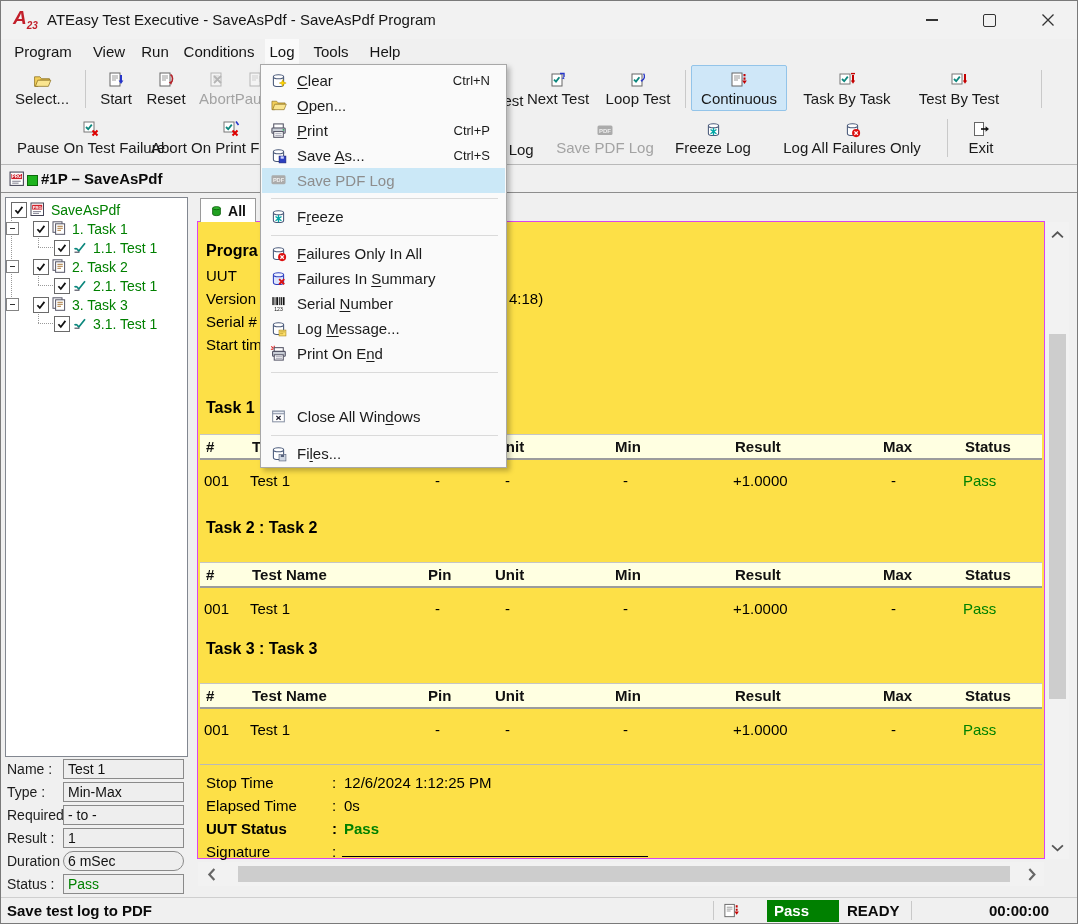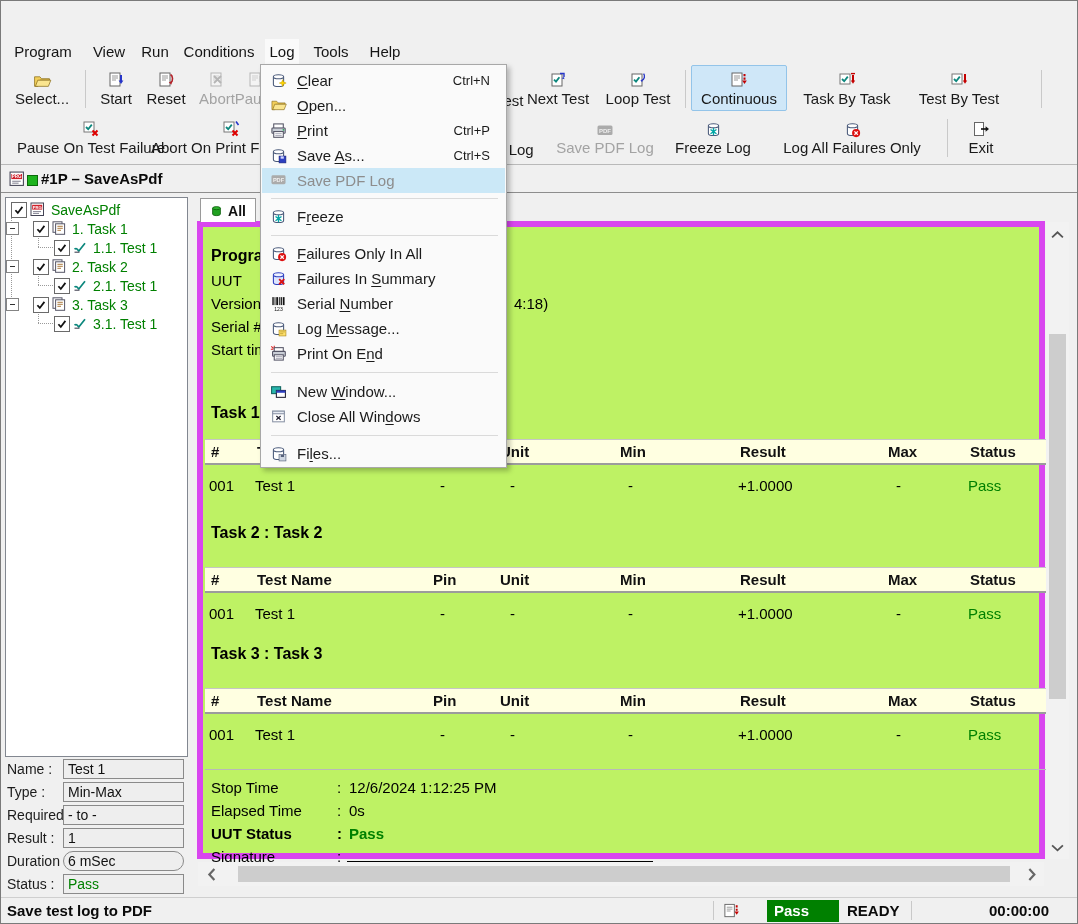--- a/index.html
+++ b/index.html
@@ -33,21 +33,21 @@
   .cb{width:14px;height:14px;border:1px solid #6a6a6a;background:#fff;display:inline-flex;align-items:center;justify-content:center;flex:none;}
   .expander{position:absolute;width:11px;height:11px;border:1px solid #848484;background:#fff;display:flex;align-items:center;justify-content:center;}
   .expander .mline{width:5px;height:1px;background:#333;}
   .dotv{position:absolute;width:0;border-left:1px dotted #9a9a9a;}
   .doth{position:absolute;height:0;border-top:1px dotted #9a9a9a;}
   
   .fl{position:absolute;left:6px;font-size:14px;color:#1c1c1c;white-space:nowrap;}
   .fb{position:absolute;left:62px;width:121px;height:20px;border:1px solid #8a8a8a;background:#eeeeee;box-sizing:border-box;font-size:14px;padding:1px 4px;white-space:nowrap;overflow:hidden;}
   
   .tab{position:absolute;left:199px;top:197px;width:56px;height:24px;background:#fff;border:1px solid #9a9a9a;border-bottom:none;box-sizing:border-box;z-index:5;display:flex;align-items:center;justify-content:center;gap:5px;font-weight:bold;font-size:14px;}
-  .logbox{position:absolute;left:196px;top:220px;width:848px;height:638px;background:#bef264;border:6px solid #d946ef;box-sizing:border-box;}
+  .logbox{position:absolute;left:196px;top:220px;width:848px;height:638px;background:#fde047;border:1px solid #d946ef;box-sizing:border-box;}
   .lt{position:absolute;font-size:15px;color:#000;white-space:nowrap;}
   .bold{font-weight:bold;}
   .green{color:#008000;}
   .hdr{position:absolute;left:2px;width:842px;height:26px;background:#ffffe1;border-top:1px solid #c6c6c6;border-bottom:2px solid #9c9c9c;box-sizing:border-box;}
   .hc{position:absolute;top:3px;font-size:15px;font-weight:bold;white-space:nowrap;}
   .c0{left:6px}.c1{left:52px}.c2{left:228px}.c3{left:295px}.c4{left:415px}.c5{left:535px}.c6{left:683px}.c7{left:765px}
   .d2{left:237px}.d3{left:307px}.d4{left:425px}.d6{left:693px}
   .sepline{position:absolute;left:2px;width:842px;height:1px;background:#b9b9b9;}
   .sig{position:absolute;height:1px;background:#000;}
   
@@ -73,20 +73,35 @@
   .mi.dis .lab{color:#8d8d8d;}
   .msep{position:absolute;left:10px;width:227px;height:1px;background:#dadada;}
   u{text-underline-offset:2px;}
   svg{display:block;}
 </style>
 </head>
 <body>
 
 <div id="app">
 
+  <div class="titlebar">
+    <span class="abs" style="left:12px;top:6px;font-style:italic;font-weight:bold;color:#c21f2a;font-size:19px;"><span>A</span><sub style="font-size:10px;">23</sub></span>
+    <span class="title-text">ATEasy Test Executive - SaveAsPdf - SaveAsPdf Program</span>
+    <div class="winbtn" style="left:907px;">
+        <div style="width:12px;height:1.5px;background:#333;"></div>
+      </div>
+    <div class="winbtn" style="left:965px;">
+        <div style="width:11px;height:11px;border:1.3px solid #333;border-radius:2px;"></div>
+      </div>
+    <div class="winbtn" style="left:1023px;">
+        <svg width="14" height="14" viewBox="0 0 14 14">
+          <path d="M1.5 1.5l11 11M12.5 1.5l-11 11" stroke="#333" stroke-width="1.3"></path>
+        </svg>
+      </div>
+  </div>
 
   <div class="menubar">
     <div class="mbi" style="left:8px;width:68px;">Program</div>
     <div class="mbi" style="left:86px;width:44px;">View</div>
     <div class="mbi" style="left:136px;width:36px;">Run</div>
     <div class="mbi" style="left:178px;width:80px;">Conditions</div>
     <div class="mbi open" style="left:264px;width:34px;">Log</div>
     <div class="mbi" style="left:306px;width:48px;">Tools</div>
     <div class="mbi" style="left:362px;width:44px;">Help</div>
   </div>
@@ -706,30 +721,20 @@
             </g>
             <rect x="4" y="2.5" width="8.5" height="3.8" fill="#fff" stroke="#556"></rect>
             <rect x="2.4" y="6" width="12" height="4.6" rx="0.8" fill="#c9ced6" stroke="#556"></rect>
             <rect x="4" y="9.2" width="8.5" height="5" fill="#fff" stroke="#556"></rect>
             <path d="M5.4 11h6M5.4 12.6h6" stroke="#99a" stroke-width="0.8"></path>
           </svg>
         </span>
       <span class="lab"><span>Print On E</span><u>n</u><span>d</span></span>
     </div>
     <div class="msep" style="top:307px;"></div>
-    <div class="mi" style="top:314px;">
-      <span class="ico">
-          <svg width="17" height="17" viewBox="0 0 16 16">
-            <rect x="1.5" y="3.5" width="8.5" height="6.5" fill="#29b6ad" stroke="#11645f"></rect>
-            <rect x="6" y="7" width="8.5" height="6.5" fill="#fff" stroke="#223"></rect>
-            <rect x="6" y="7" width="8.5" height="2.2" fill="#2d3fc0"></rect>
-          </svg>
-        </span>
-      <span class="lab"><span>New </span><u>W</u><span>indow...</span></span>
-    </div>
     <div class="mi" style="top:339px;">
       <span class="ico">
           <svg width="17" height="17" viewBox="0 0 16 16">
             <rect x="2.5" y="3" width="11" height="10" fill="#fff" stroke="#8a93a6"></rect>
             <rect x="2.5" y="3" width="11" height="2.4" fill="#e8ecf4" stroke="#8a93a6"></rect>
             <path d="M6 7.5l4 3.6M10 7.5l-4 3.6" stroke="#223" stroke-width="1.1"></path>
           </svg>
         </span>
       <span class="lab"><span>Close All Win</span><u>d</u><span>ows</span></span>
     </div>

